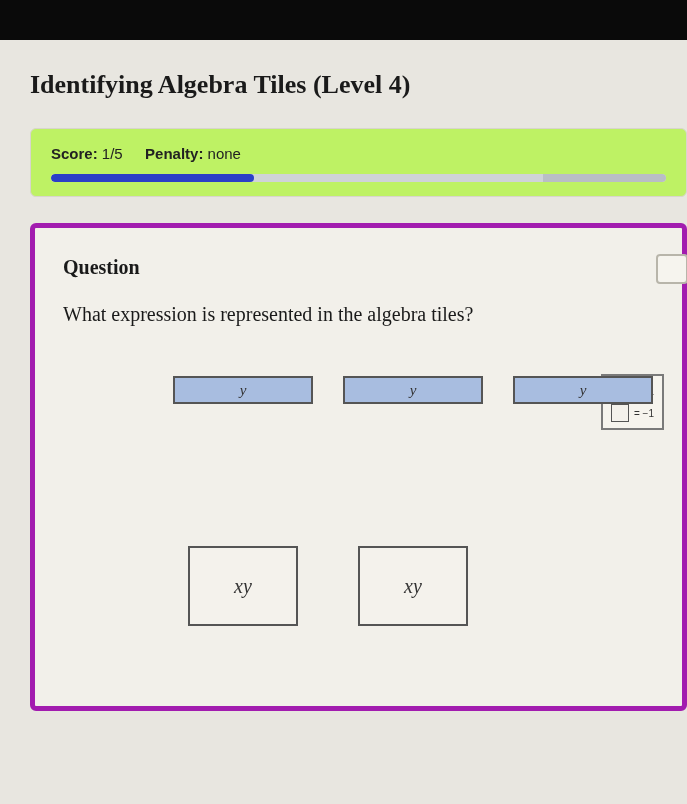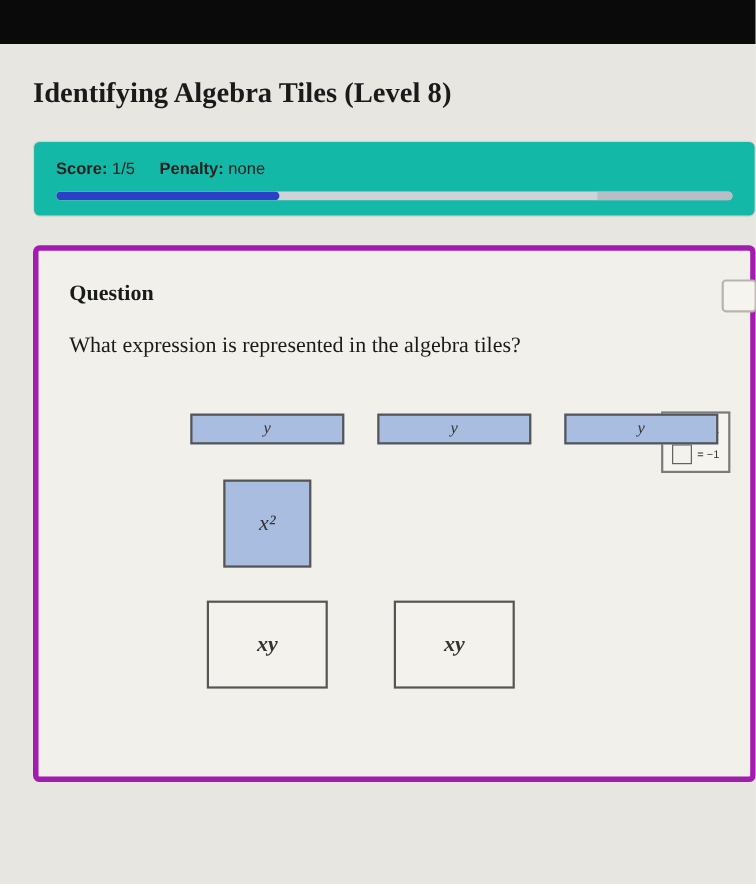--- a/index.html
+++ b/index.html
@@ -19,21 +19,21 @@
     padding: 30px 0 0 30px;
   }
   .page-title {
     font-size: 26px;
     font-weight: bold;
     color: #1a1a1a;
     margin-bottom: 28px;
     font-family: Georgia, serif;
   }
   .score-card {
-    background: #14b8a6;
+    background: #bef264;
     border: 1px solid #d8d5cc;
     border-radius: 6px;
     padding: 16px 20px 14px 20px;
     margin-bottom: 26px;
     margin-right: 0;
   }
   .score-line {
     font-size: 15px;
     color: #222;
     margin-bottom: 12px;
@@ -132,33 +132,33 @@
     position: absolute;
     border: 2px solid #555;
     display: flex;
     align-items: center;
     justify-content: center;
     font-style: italic;
     font-family: Georgia, serif;
     color: #333;
   }
   .tile.pos { background: #a8bde0; }
-  .tile.neg { background: #f4f2ec; font-weight: bold; }
+  .tile.neg { background: #f4f2ec; }
   .y-tile { width: 140px; height: 28px; font-size: 15px; }
   .x2-tile { width: 80px; height: 80px; font-size: 20px; }
   .xy-tile { width: 110px; height: 80px; font-size: 20px; }
 </style>
 </head>
 <body>
 
 <div class="topbar"></div>
 
 <div class="content">
 
-  <h1 class="page-title">Identifying Algebra Tiles (Level 8)</h1>
+  <h1 class="page-title">Identifying Algebra Tiles (Level 4)</h1>
 
   <div class="score-card">
     <div class="score-line">
       <span class="label">Score:</span>
       <span>1/5</span>
       <span class="gap"></span>
       <span class="label">Penalty:</span>
       <span>none</span>
     </div>
     <div class="progress-track">
@@ -190,23 +190,20 @@
       <div class="tile pos y-tile" style="left:110px; top:30px;">
           <span>y</span>
         </div>
       <div class="tile pos y-tile" style="left:280px; top:30px;">
           <span>y</span>
         </div>
       <div class="tile pos y-tile" style="left:450px; top:30px;">
           <span>y</span>
         </div>
 
-      <div class="tile pos x2-tile" style="left:140px; top:90px;">
-          <span>x²</span>
-        </div>
 
       <div class="tile neg xy-tile" style="left:125px; top:200px;">
           <span>xy</span>
         </div>
       <div class="tile neg xy-tile" style="left:295px; top:200px;">
           <span>xy</span>
         </div>
     </div>
   </div>
 

